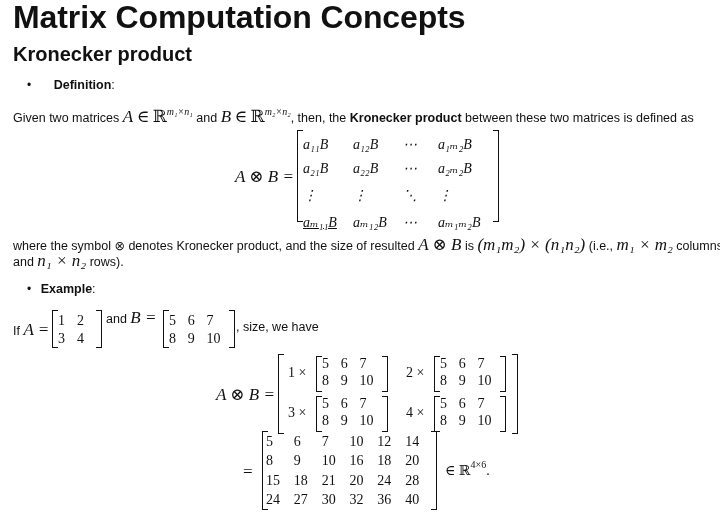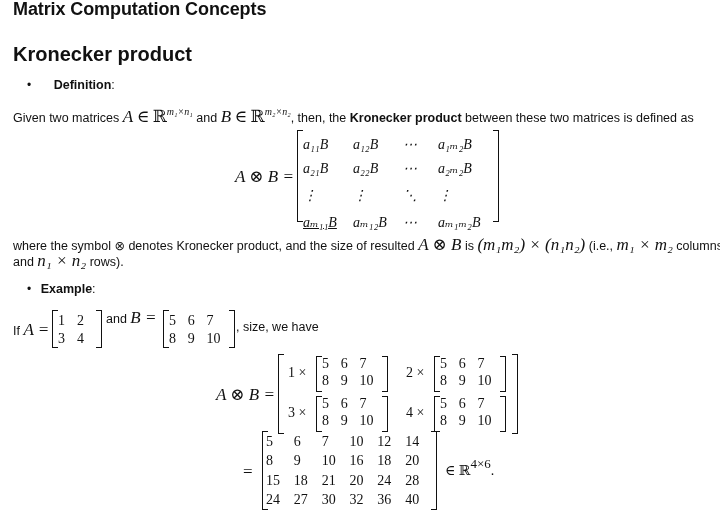--- a/index.html
+++ b/index.html
@@ -1,21 +1,21 @@
 <!DOCTYPE html>
 <html><head>
 <meta charset="utf-8">
 <style>
   html, body { margin: 0; padding: 0; background: #ffffff; }
   body {
     width: 720px; height: 515px; overflow: hidden; position: relative;
     font-family: "Liberation Sans", sans-serif; color: #111;
   }
   .abs { position: absolute; white-space: nowrap; }
-  h1 { margin: 0; font-size: 18px; font-weight: bold; letter-spacing: -0.1px; }
+  h1 { margin: 0; font-size: 32px; font-weight: bold; letter-spacing: -0.1px; }
   h2 { margin: 0; font-size: 20px; font-weight: bold; }
   .txt { font-size: 12.5px; }
   .b { font-weight: bold; }
   .m { font-family: "Liberation Serif", "DejaVu Serif", serif; font-size: 17px; }
   .mi { font-style: italic; }
   .sup { font-size: 10px; position: relative; top: -7px; }
   .bullet { font-size: 12px; }
 
   
   .mat { position: absolute; font-family: "Liberation Serif", "DejaVu Serif", serif; }
@@ -215,14 +215,14 @@
       <div class="cell" style="align-self: center;">28</div>
       <div class="cell" style="align-self: center;">24</div>
       <div class="cell" style="align-self: center;">27</div>
       <div class="cell" style="align-self: center;">30</div>
       <div class="cell" style="align-self: center;">32</div>
       <div class="cell" style="align-self: center;">36</div>
       <div class="cell" style="align-self: center;">40</div>
     </div>
 </div>
 <div class="abs" style="left:445px; top:461px;">
-  <span class="m" style="font-size:14px;">∈ ℝ</span><span class="m sup" style="font-size:13px;">4×6</span><span class="m" style="font-size:14px;">.</span>
+  <span class="m" style="font-size:14px;">∈ ℝ</span><span class="m sup" style="font-size:10px;">4×6</span><span class="m" style="font-size:14px;">.</span>
 </div>
 
 </body></html>

